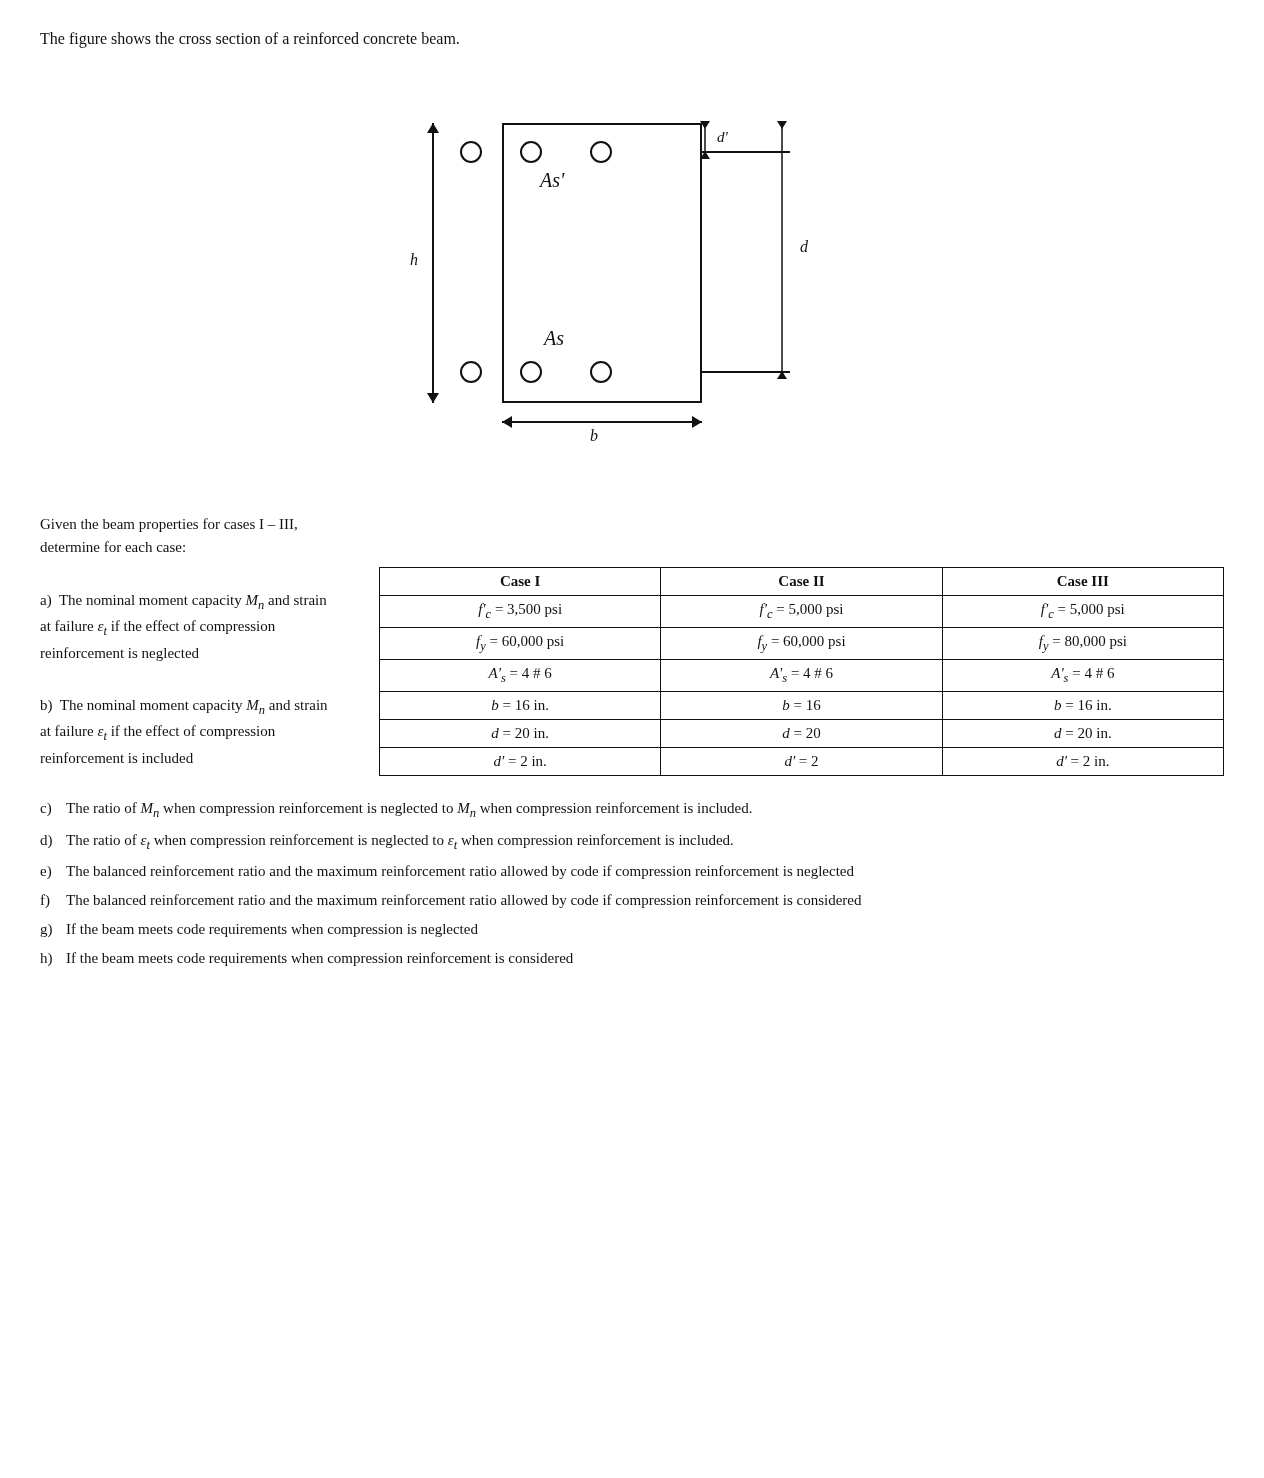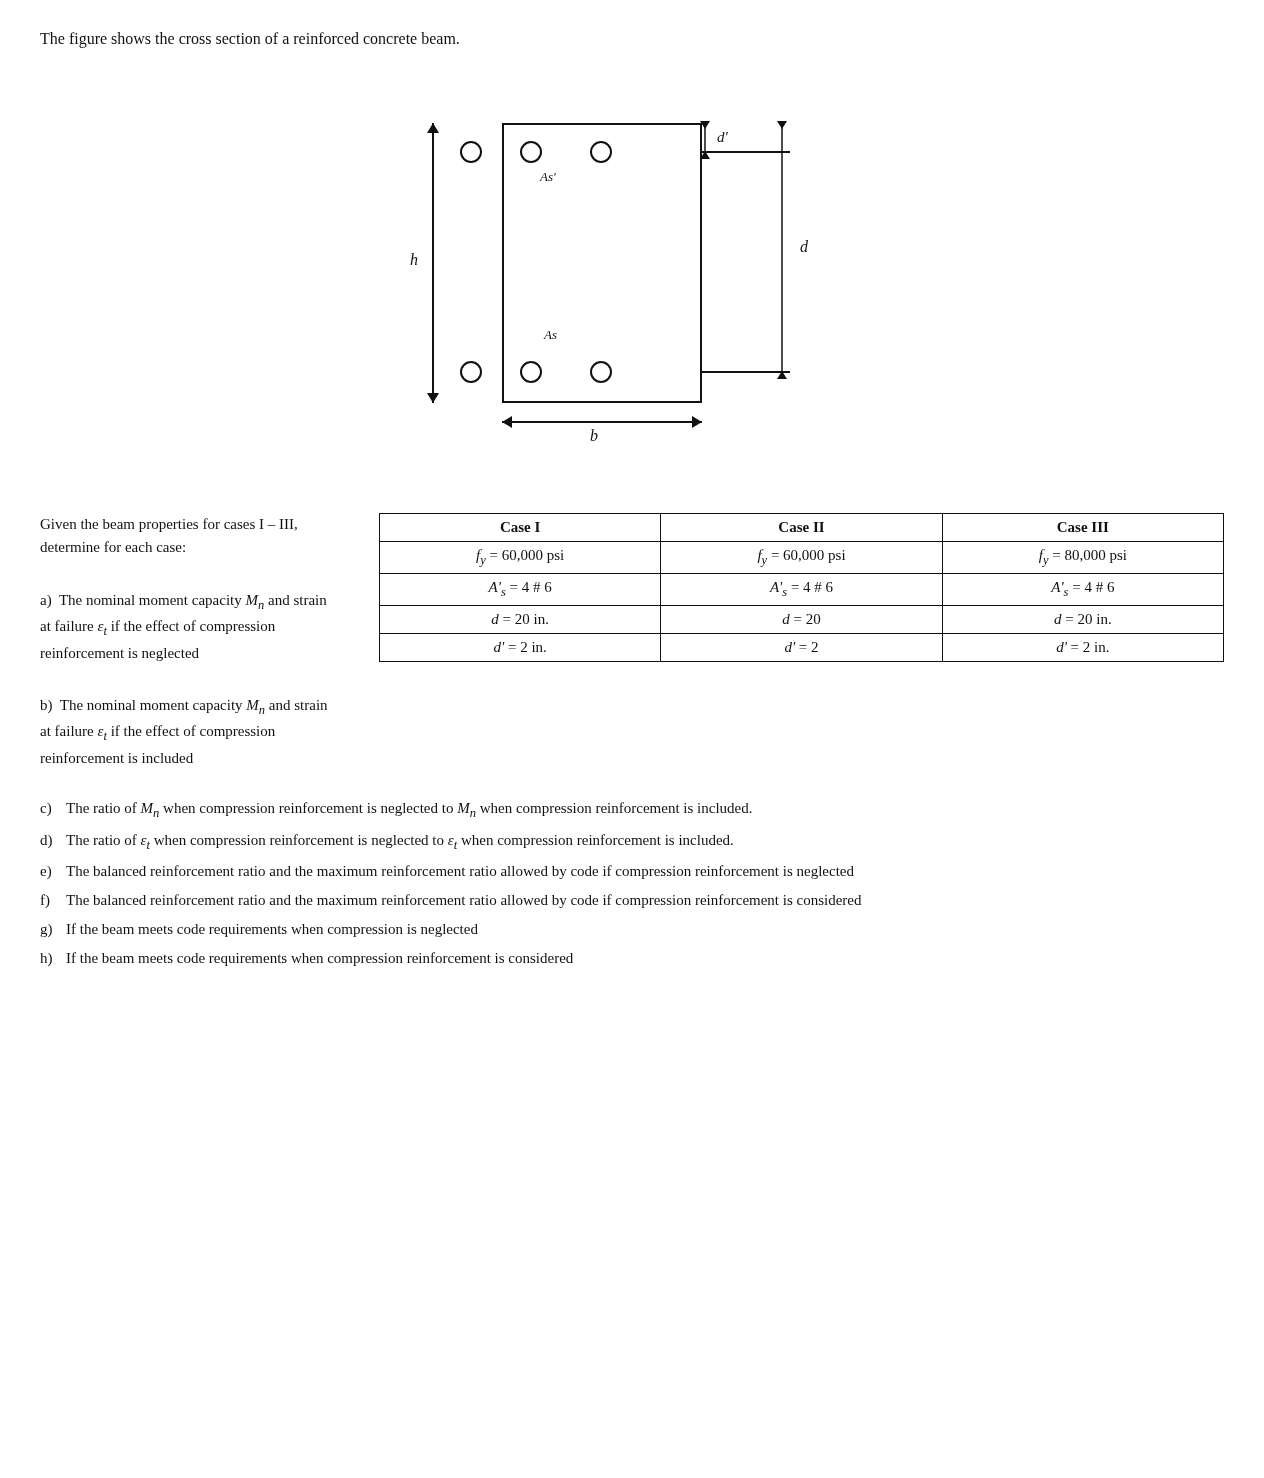--- a/index.html
+++ b/index.html
@@ -83,21 +83,21 @@
       position: absolute;
       width: 22px;
       height: 22px;
       border-radius: 50%;
       border: 2px solid #111;
       background: #fff;
     }
     
     .as-label {
       position: absolute;
-      font-size: 13px;
+      font-size: 20px;
       font-style: italic;
     }
     
     .b-arrow-line {
       position: absolute;
       left: 130px;
       bottom: 60px;
       width: 200px;
       height: 2px;
       background: #111;
@@ -124,21 +124,21 @@
       position: absolute;
       left: 218px;
       bottom: 38px;
       font-size: 16px;
       font-style: italic;
     }
     
     .content-lower {
       display: flex;
       gap: 39px;
-      align-items: flex-start;
+      align-items: flex-end;
       margin-bottom: 20px;
     }
     .left-text {
       flex: 0 0 300px;
       font-size: 15px;
       line-height: 1.55;
     }
     .left-text p {
       margin-bottom: 6px;
     }
@@ -241,31 +241,41 @@
 
   <table class="properties-table">
     <thead>
       <tr>
         <th>Case I</th>
         <th>Case II</th>
         <th>Case III</th>
       </tr>
     </thead>
     <tbody id="table-body">
+    <tr>
+          <td><em>f'<sub>c</sub></em> = 3,500 psi</td>
+          <td><em>f'<sub>c</sub></em> = 5,000 psi</td>
+          <td><em>f'<sub>c</sub></em> = 5,000 psi</td>
+        </tr>
         <tr>
           <td><em>f<sub>y</sub></em> = 60,000 psi</td>
           <td><em>f<sub>y</sub></em> = 60,000 psi</td>
           <td><em>f<sub>y</sub></em> = 80,000 psi</td>
         </tr>
         <tr>
           <td><em>A'<sub>s</sub></em> = 4 # 6</td>
           <td><em>A'<sub>s</sub></em> = 4 # 6</td>
           <td><em>A'<sub>s</sub></em> = 4 # 6</td>
         </tr>
         <tr>
+          <td><em>b</em> = 16 in.</td>
+          <td><em>b</em> = 16</td>
+          <td><em>b</em> = 16 in.</td>
+        </tr>
+        <tr>
           <td><em>d</em> = 20 in.</td>
           <td><em>d</em> = 20</td>
           <td><em>d</em> = 20 in.</td>
         </tr>
         <tr>
           <td><em>d'</em> = 2 in.</td>
           <td><em>d'</em> = 2</td>
           <td><em>d'</em> = 2 in.</td>
         </tr>
       </tbody>

